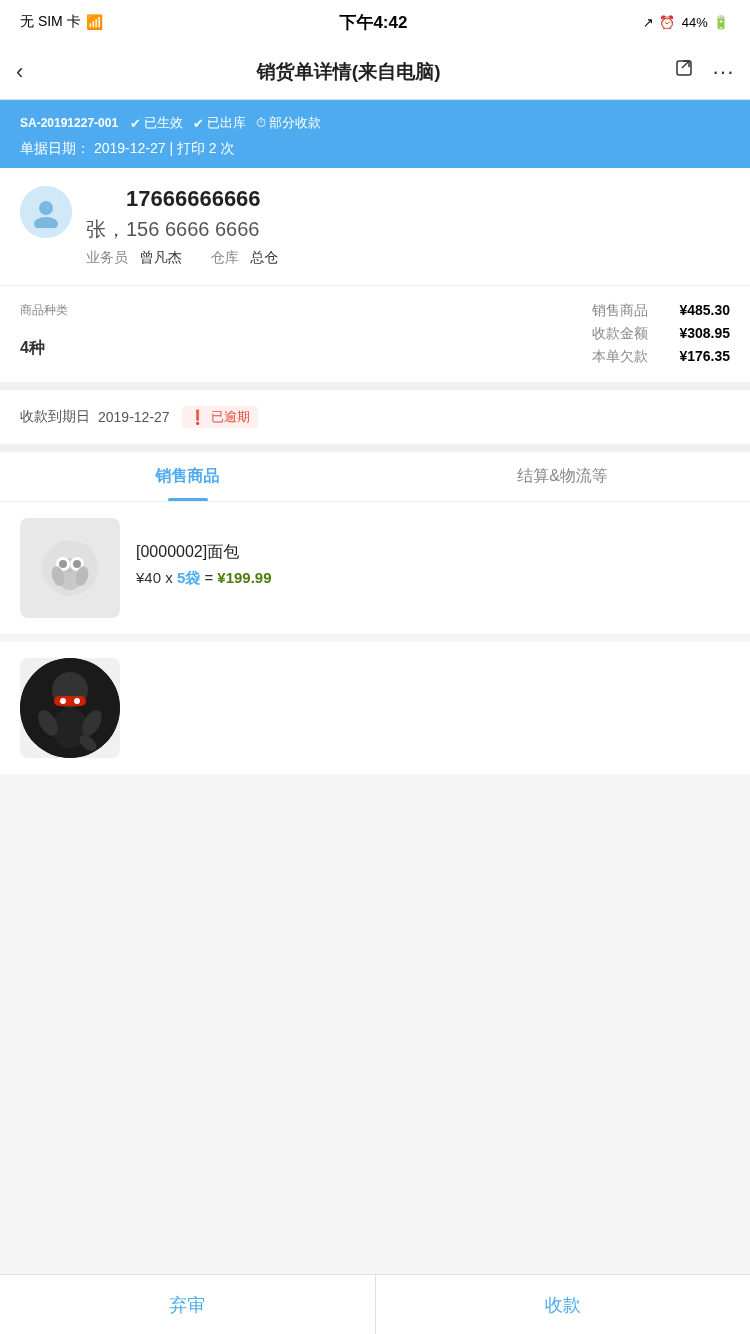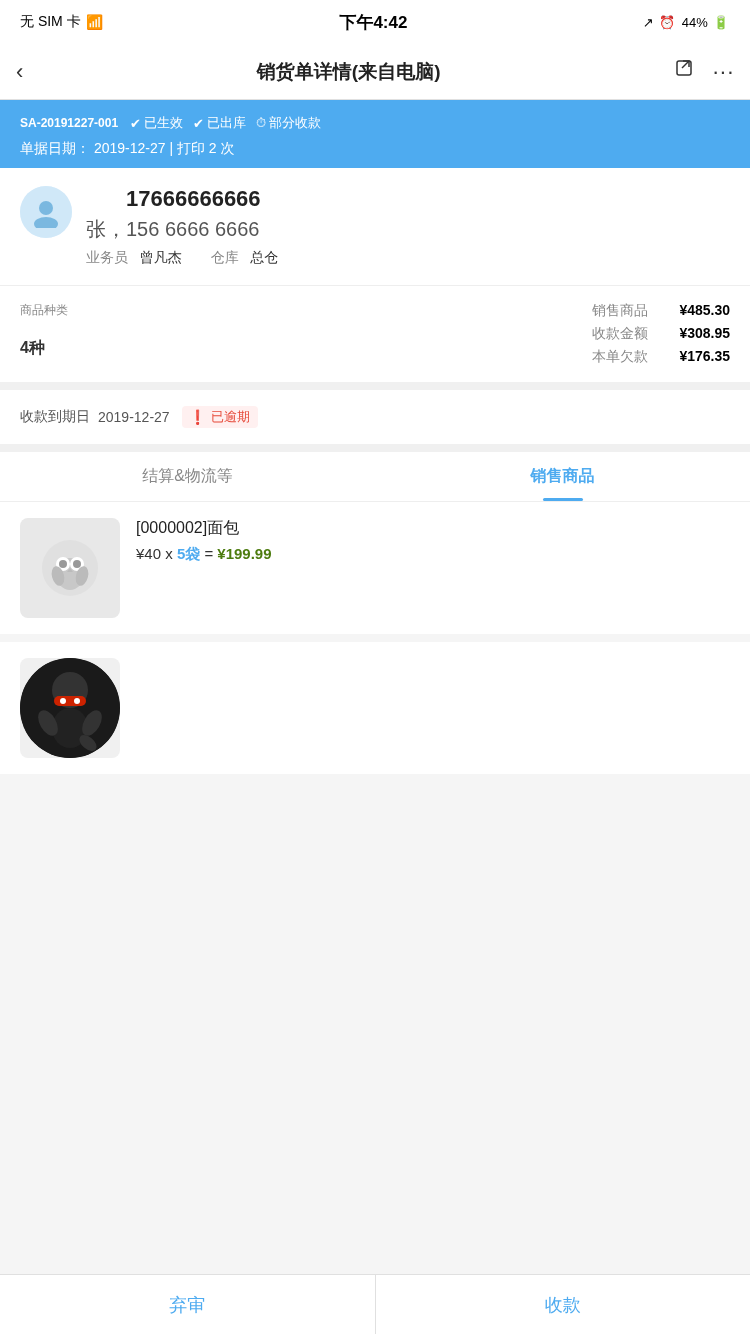--- a/index.html
+++ b/index.html
@@ -178,21 +178,21 @@
       overflow: hidden;
       display: flex; align-items: center; justify-content: center;
     }
     .thumb-placeholder {
       width: 100%; height: 100%;
       background: #e8e8e8;
       display: flex; align-items: center; justify-content: center;
       color: #aaa;
       font-size: 28px;
     }
-    .product-details { flex: 1; }
+    .product-details { flex: 1; margin-top: 24px; }
     .product-name { font-size: 16px; font-weight: 500; color: #222; margin-bottom: 6px; }
     .product-sku {
       display: inline-block;
       background: #f0f0f0;
       color: #888;
       font-size: 12px;
       padding: 2px 8px;
       border-radius: 3px;
       margin-bottom: 8px;
     }
@@ -342,25 +342,25 @@
 <div class="due-section">
   <span>收款到期日</span>
   <span>2019-12-27</span>
   <span class="overdue-badge">
     <span class="overdue-icon">❗</span>
     <span>已逾期</span>
   </span>
 </div>
 
 <div class="tabs">
+  <div class="tab active">
+    <span>销售商品</span>
+  </div>
   <div class="tab">
     <span>结算&amp;物流等</span>
-  </div>
-  <div class="tab active">
-    <span>销售商品</span>
   </div>
 </div>
 
 <div class="product-list">
 
   <div class="product-item">
     <div class="product-thumb">
       <div class="thumb-placeholder">
 
         <svg width="64" height="64" viewBox="0 0 64 64">

